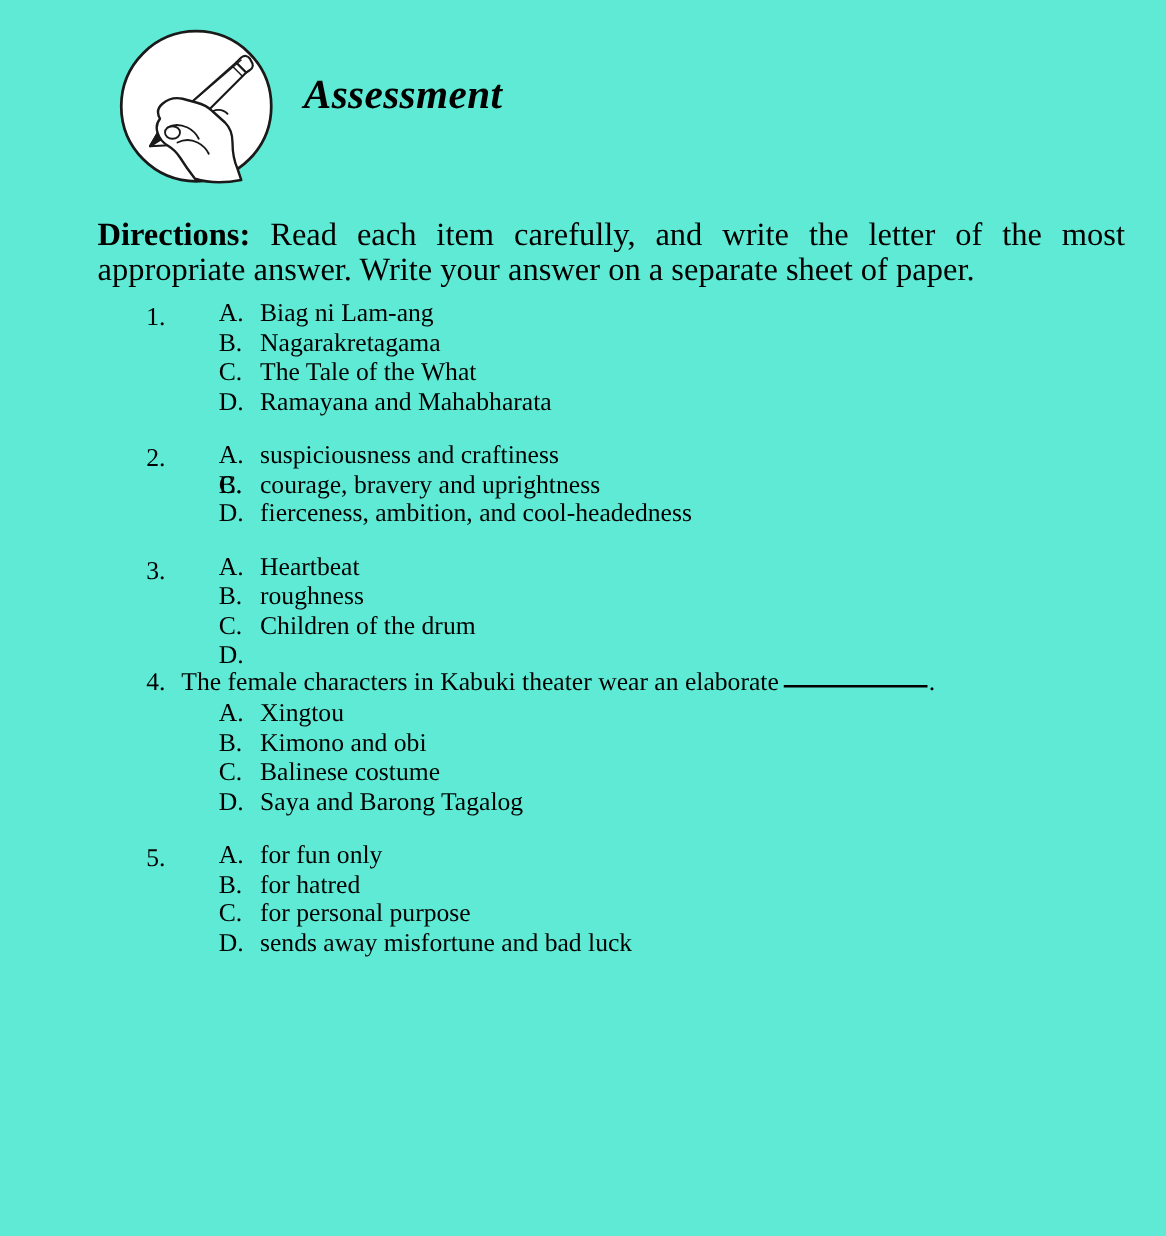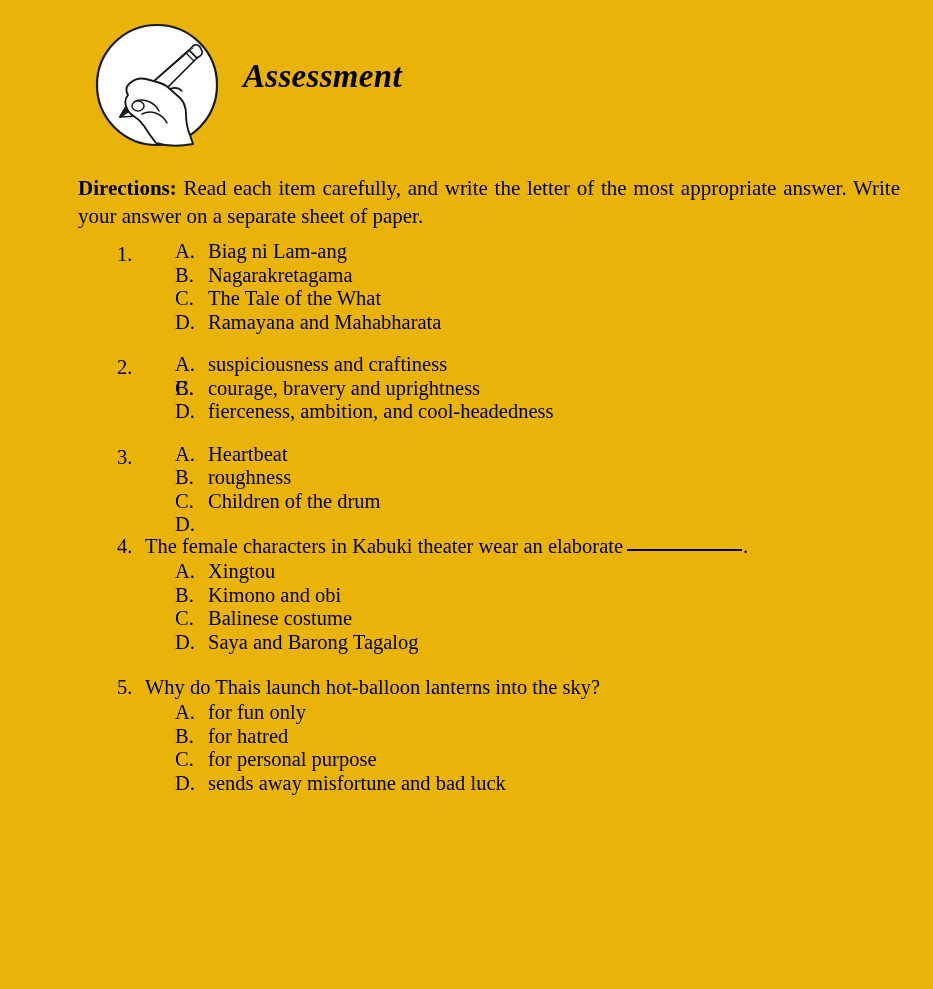--- a/index.html
+++ b/index.html
@@ -13,21 +13,21 @@
     position: relative;
     font-family: "Liberation Serif", "DejaVu Serif", serif;
     color: #000000;
     overflow: hidden;
   }
 
   .page {
     position: relative;
     width: 933px;
     height: 989px;
-    background: #eab308;
+    background: #5eead4;
   }
 
   
   .header {
     position: absolute;
     left: 0;
     top: 0;
     width: 933px;
     height: 160px;
   }
@@ -56,21 +56,21 @@
     white-space: nowrap;
     color: #000000;
   }
 
   
   .directions {
     position: absolute;
     left: 78px;
     top: 174px;
     width: 822px;
-    font-size: 21px;
+    font-size: 26px;
     line-height: 28px;
     text-align: justify;
     text-justify: inter-word;
   }
   .directions-label {
     font-weight: bold;
   }
 
   
   .questions {
@@ -271,21 +271,20 @@
         <li class="option">
           <span class="option-letter">D.</span>
           <span>Saya and Barong Tagalog</span>
         </li>
       </ul>
     </div>
 
     <div class="question-block">
       <div class="question-line nojustify">
         <span class="question-number">5.</span>
-        <span>Why do Thais launch hot-balloon lanterns into the sky?</span>
       </div>
       <ul class="options">
         <li class="option">
           <span class="option-letter">A.</span>
           <span>for fun only</span>
         </li>
         <li class="option">
           <span class="option-letter">B.</span>
           <span>for hatred</span>
         </li>

